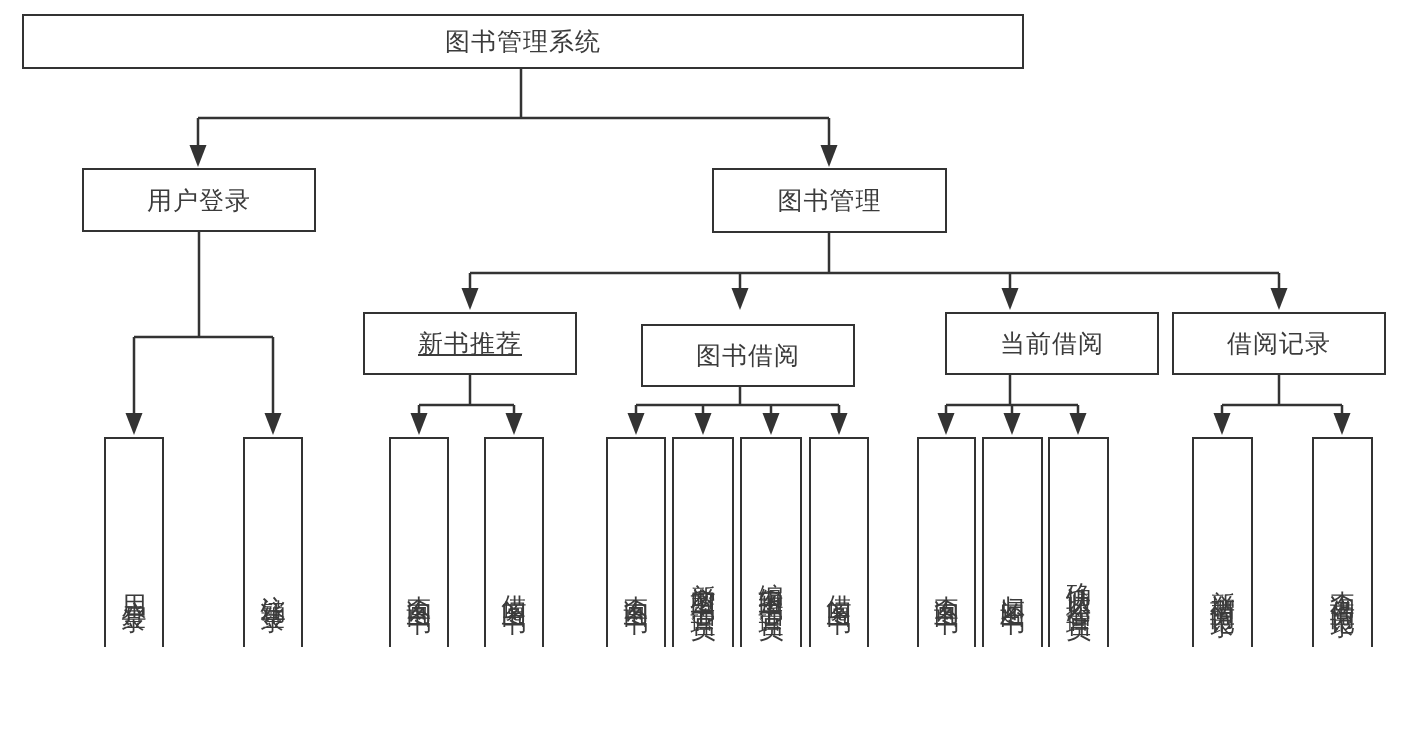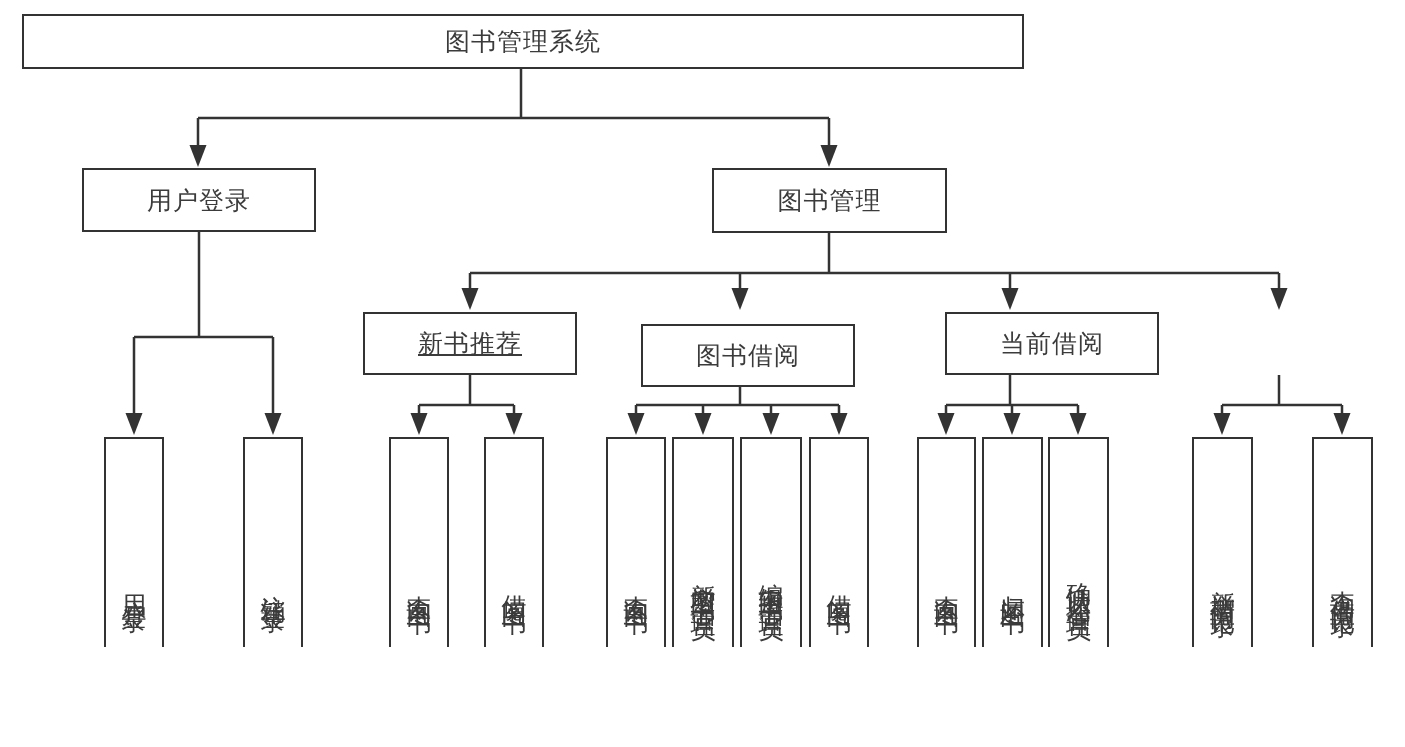--- a/index.html
+++ b/index.html
@@ -101,20 +101,23 @@
 
   <div class="box h-box" style="left:363px; top:312px; width:214px; height:63px;text-decoration:underline;">
     <span>新书推荐</span>
   </div>
   <div class="box h-box" style="left:633px; top:324px; width:214px; height:63px;margin-left:8px;">
     <span>图书借阅</span>
   </div>
   <div class="box h-box" style="left:945px; top:312px; width:214px; height:63px;">
     <span>当前借阅</span>
   </div>
+  <div class="box h-box" style="left:1172px; top:312px; width:214px; height:63px;">
+    <span>借阅记录</span>
+  </div>
 
   <div class="box v-box" style="left:104px; top:437px; width:60px; height:296px;">
     <span>用户登录</span>
   </div>
   <div class="box v-box" style="left:243px; top:437px; width:60px; height:296px;">
     <span>注销登录</span>
   </div>
   <div class="box v-box" style="left:389px; top:437px; width:60px; height:296px;">
     <span>查询图书</span>
   </div>

